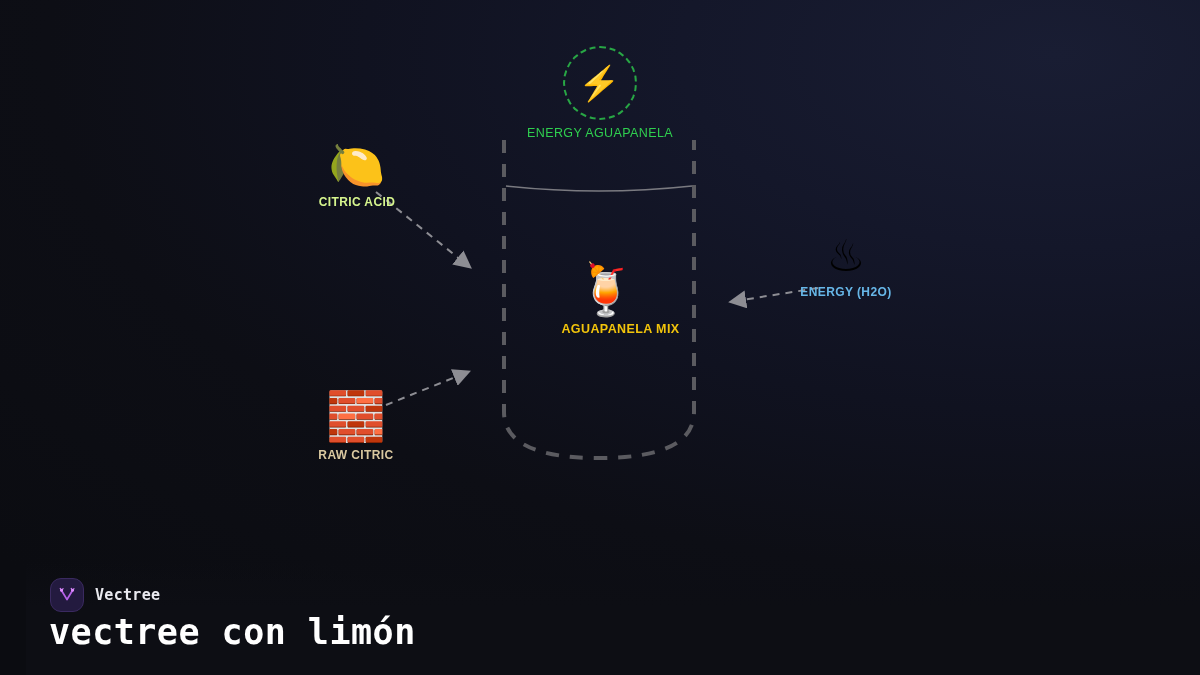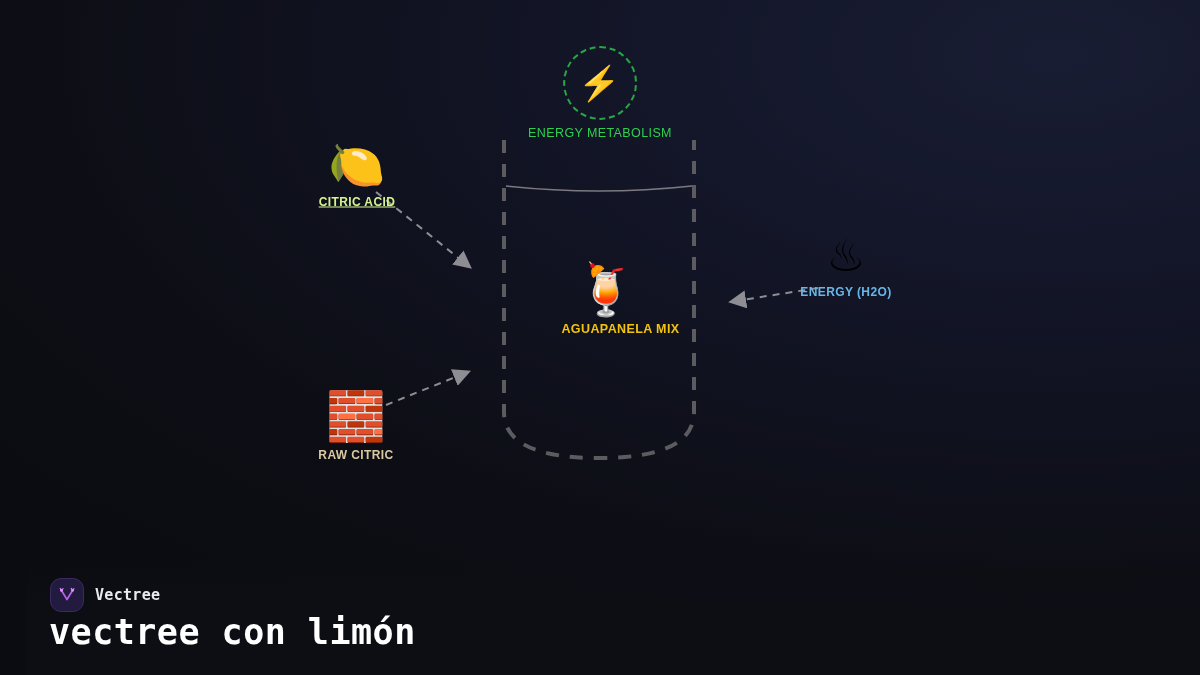--- a/index.html
+++ b/index.html
@@ -76,21 +76,21 @@
     display: flex;
     align-items: center;
     justify-content: center;
   }
   .ring .node-icon { font-size: 34px; }
 
   #node-energy { left: 600px; top: 93px; }
   #node-energy .node-label { color: #2fcf4f; margin-top: 6px; font-weight: normal; font-size: 12.5px; }
 
   #node-citric { left: 357px; top: 175px; }
-  #node-citric .node-label { color: #d6f58e; text-decoration: underline; }
+  #node-citric .node-label { color: #d6f58e; }
 
   #node-panela { left: 356px; top: 427px; }
   #node-panela .node-label { color: #d9c8a0; }
   #node-panela .node-icon { font-size: 48px; }
 
   #node-solvent { left: 846px; top: 266px; }
   #node-solvent .node-label { color: #67b7e8; }
   #node-solvent .node-icon { font-size: 44px; }
 
   #node-mix { left: 607px; top: 300px; }
@@ -179,21 +179,21 @@
 
       <line x1="386" y1="405" x2="458" y2="376" stroke="#8d8d93" stroke-width="2" stroke-dasharray="7 6" marker-end="url(#arrowhead)"></line>
 
       <line x1="818" y1="288" x2="742" y2="300" stroke="#8d8d93" stroke-width="2" stroke-dasharray="7 6" marker-end="url(#arrowhead)"></line>
     </svg>
 
     <div class="node" id="node-energy">
       <div class="ring">
         <span class="node-icon">⚡</span>
       </div>
-      <div class="node-label">ENERGY METABOLISM</div>
+      <div class="node-label">ENERGY AGUAPANELA</div>
     </div>
 
     <div class="node" id="node-citric">
       <span class="node-icon">🍋</span>
       <div class="node-label">CITRIC ACID</div>
     </div>
 
     <div class="node" id="node-panela">
       <span class="node-icon">🧱</span>
       <div class="node-label">RAW CITRIC</div>

